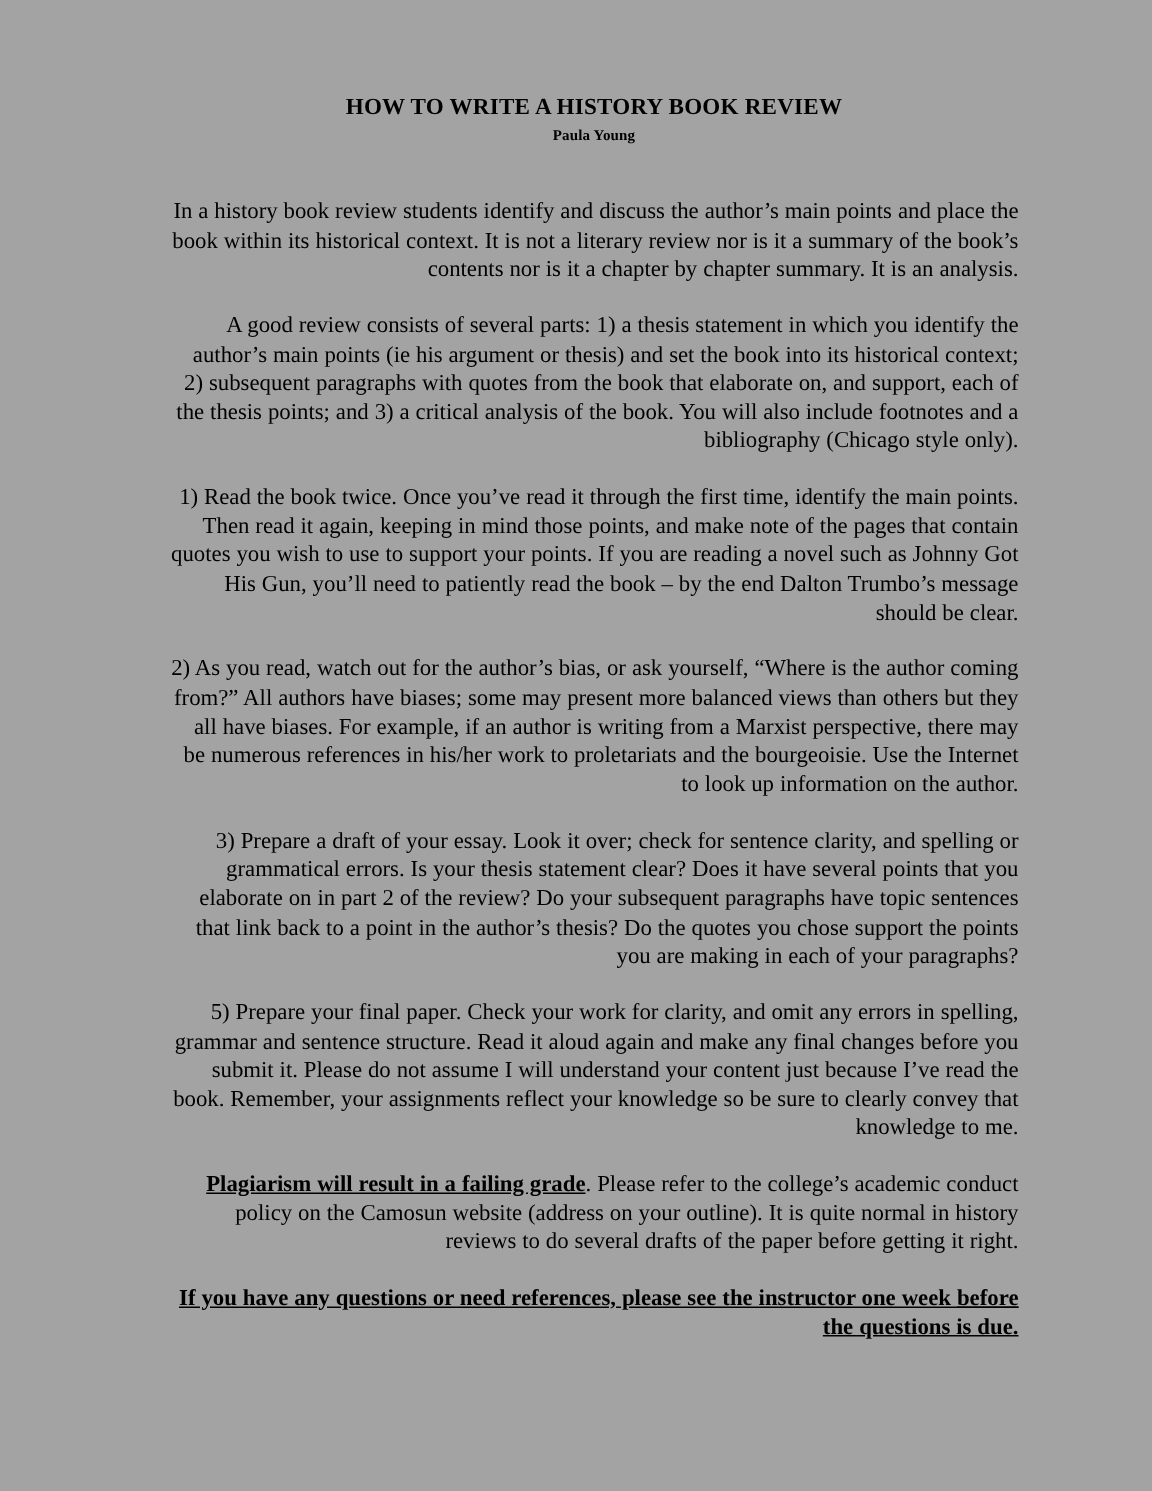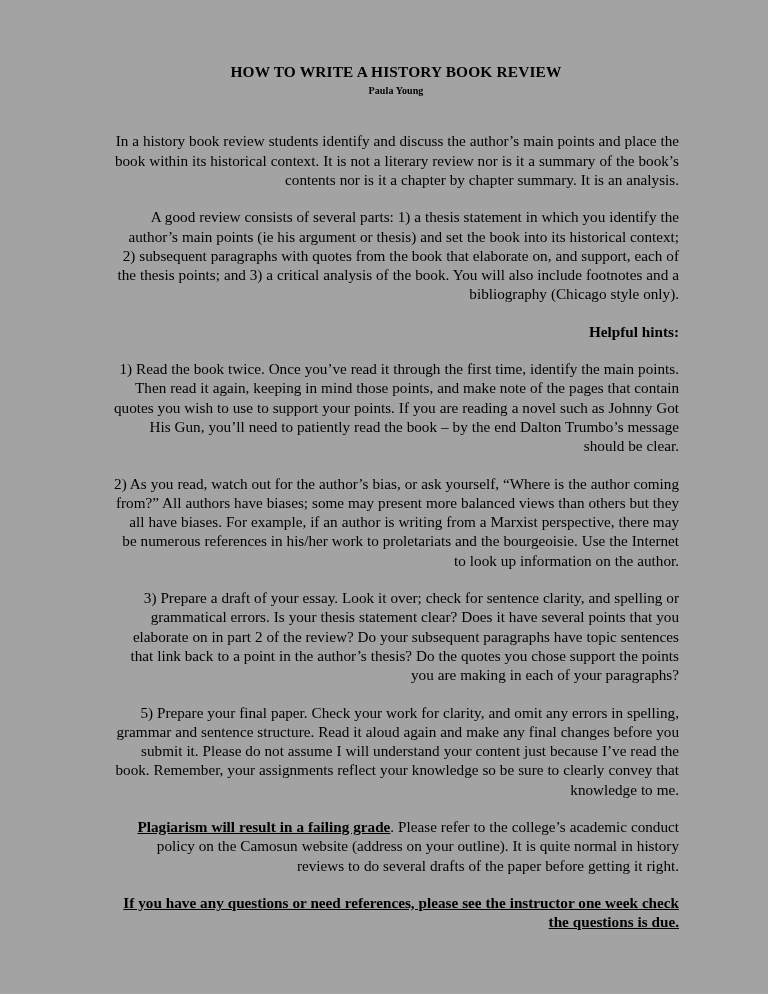--- a/index.html
+++ b/index.html
@@ -81,30 +81,29 @@
       <div class="title-main">HOW TO WRITE A HISTORY BOOK REVIEW</div>
       <div class="title-author">Paula Young</div>
     </div>
 
     <div class="body-block">
 
       <p class="para">In a history book review students identify and discuss the author’s main points and place the book within its historical context.  It is not a literary review nor is it a summary of the book’s contents nor is it a chapter by chapter summary.  It is an analysis.</p>
 
       <p class="para">A good review consists of several parts: 1) a thesis statement in which you identify the author’s main points (ie his argument or thesis) and set the book into its historical context; 2) subsequent paragraphs with quotes from the book that elaborate on, and support, each of the thesis points; and 3) a critical analysis of the book.  You will also include footnotes and a bibliography (Chicago style only).</p>
 
-      <p class="para heading">Helpful hints:</p>
 
       <p class="para">1)  Read the book twice.  Once you’ve read it through the first time, identify the main points.  Then read it again, keeping in mind those points, and make note of the pages that contain quotes you wish to use to support your points.  If you are reading a novel such as Johnny Got His Gun, you’ll need to patiently read the book – by the end Dalton Trumbo’s message should be clear.</p>
 
       <p class="para">2)  As you read, watch out for the author’s bias, or ask yourself, “Where is the author coming from?”  All authors have biases; some may present more balanced views than others but they all have biases.  For example, if an author is writing from a Marxist perspective, there may be numerous references in his/her work to proletariats and the bourgeoisie.  Use the Internet to look up information on the author.</p>
 
       <p class="para">3)  Prepare a draft of your essay.  Look it over; check for sentence clarity, and spelling or grammatical errors.  Is your thesis statement clear?  Does it have several points that you elaborate on in part 2 of the review?  Do your subsequent paragraphs have topic sentences that link back to a point in the author’s thesis?  Do the quotes you chose support the points you are making in each of your paragraphs?</p>
 
 
       <p class="para">5)   Prepare your final paper.  Check your work for clarity, and omit any errors in spelling, grammar and sentence structure.  Read it aloud again and make any final changes before you submit it.   Please do not assume I will understand your content just because I’ve read the book.  Remember, your assignments reflect your knowledge so be sure to clearly convey that knowledge to me.</p>
 
       <p class="para"><span class="bold">Plagiarism will result in a failing grade</span><span>.  Please refer to the college’s academic conduct policy on the Camosun website (address on your outline).  It is quite normal in history reviews to do several drafts of the paper before getting it right.</span></p>
 
-      <p class="para bold"><span>If you have any questions or need references, please see the instructor one week </span><span class="bold-underline">check</span><span> the questions is due.</span></p>
+      <p class="para bold"><span>If you have any questions or need references, please see the instructor one week </span><span class="bold-underline">before</span><span> the questions is due.</span></p>
 
     </div>
   </div>
 </div>
 
 </body></html>

